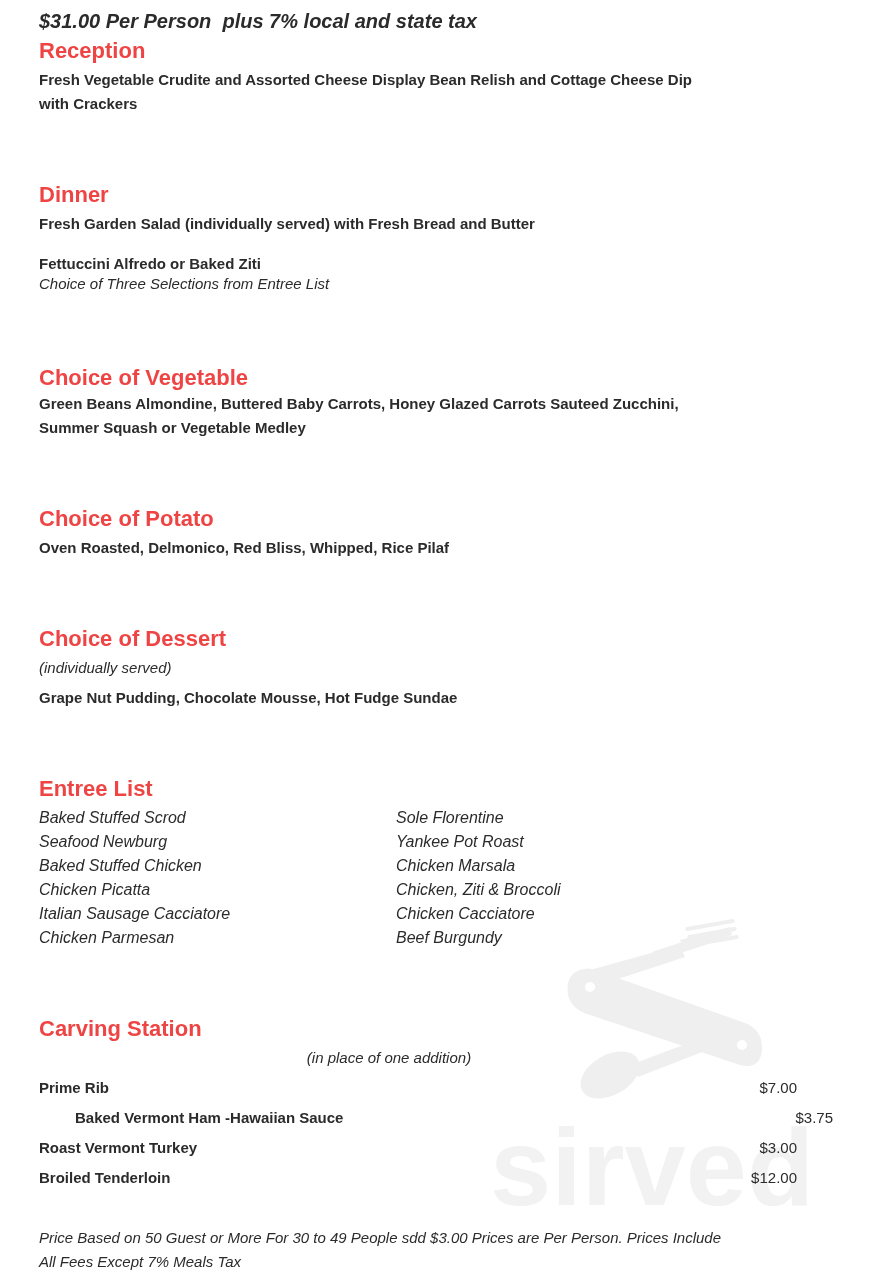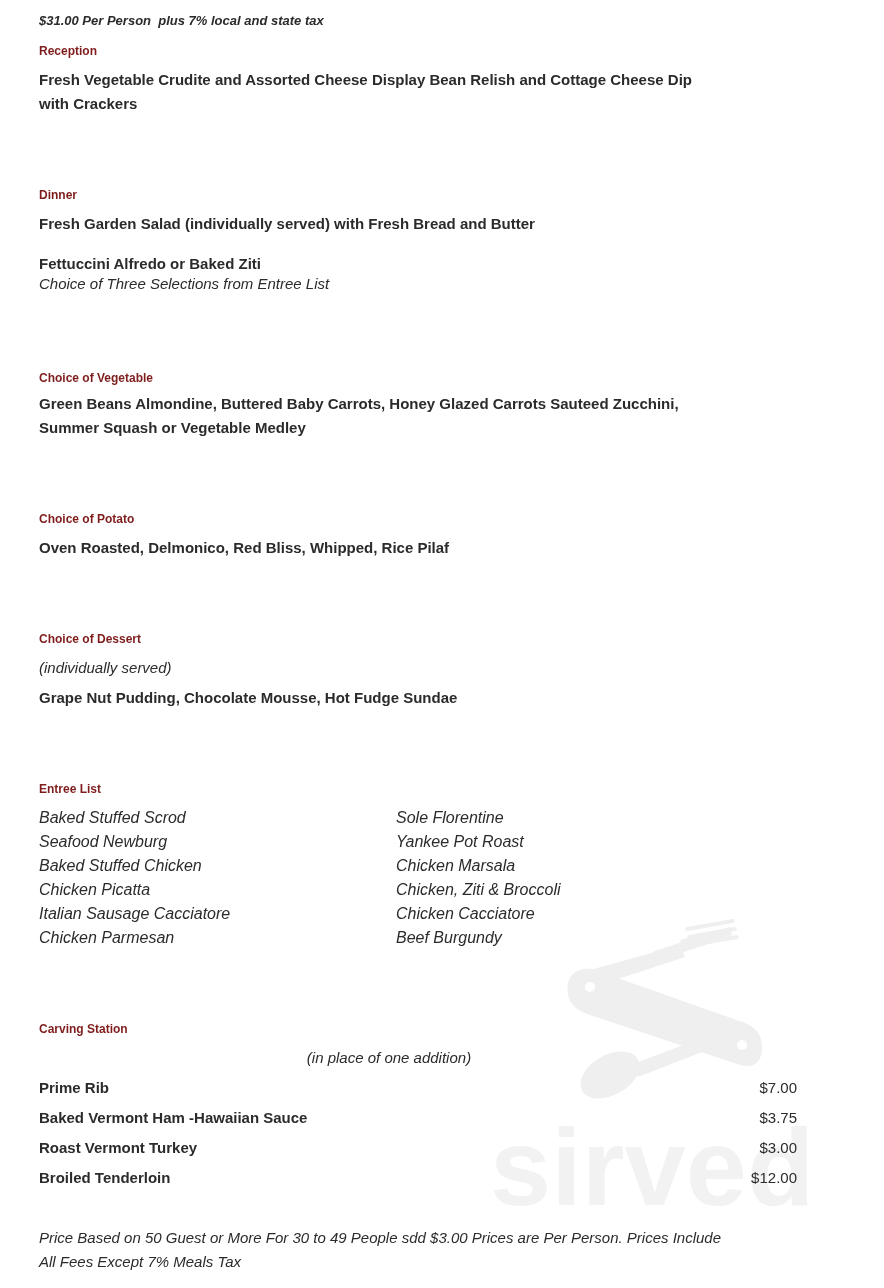--- a/index.html
+++ b/index.html
@@ -12,33 +12,33 @@
       height: 1288px;
       position: relative;
       overflow: hidden;
       font-family: "Liberation Sans", sans-serif;
       color: #2b2b2b;
     }
     .price-line {
       position: absolute;
       left: 39px;
       top: 11px;
-      font-size: 13px;
+      font-size: 20px;
       font-weight: bold;
       font-style: italic;
       line-height: 20px;
       white-space: pre;
       text-align: center;
     }
     .heading {
       position: absolute;
       left: 39px;
-      font-size: 12px;
+      font-size: 22px;
       font-weight: bold;
-      color: #7f1d1d;
+      color: #ef4444;
       line-height: 22px;
     }
     .text-bold {
       position: absolute;
       left: 39px;
       font-size: 15px;
       font-weight: bold;
       line-height: 24px;
       width: 680px;
     }
@@ -143,21 +143,21 @@
     <div>Beef Burgundy</div>
   </div>
 
   <div class="heading" style="top:1018px;">Carving Station</div>
   <div class="text-italic" style="top:1046px;text-align:center;">(in place of one addition)</div>
 
   <div class="carving-row" style="top:1078px;">
     <span class="name">Prime Rib</span>
     <span class="price">$7.00</span>
   </div>
-  <div class="carving-row" style="top:1108px;">
+  <div class="carving-row" style="top:1108px;margin-left:36px;">
     <span class="name">Baked Vermont Ham -Hawaiian Sauce</span>
     <span class="price">$3.75</span>
   </div>
   <div class="carving-row" style="top:1138px;">
     <span class="name">Roast Vermont Turkey</span>
     <span class="price">$3.00</span>
   </div>
   <div class="carving-row" style="top:1168px;">
     <span class="name">Broiled Tenderloin</span>
     <span class="price">$12.00</span>

